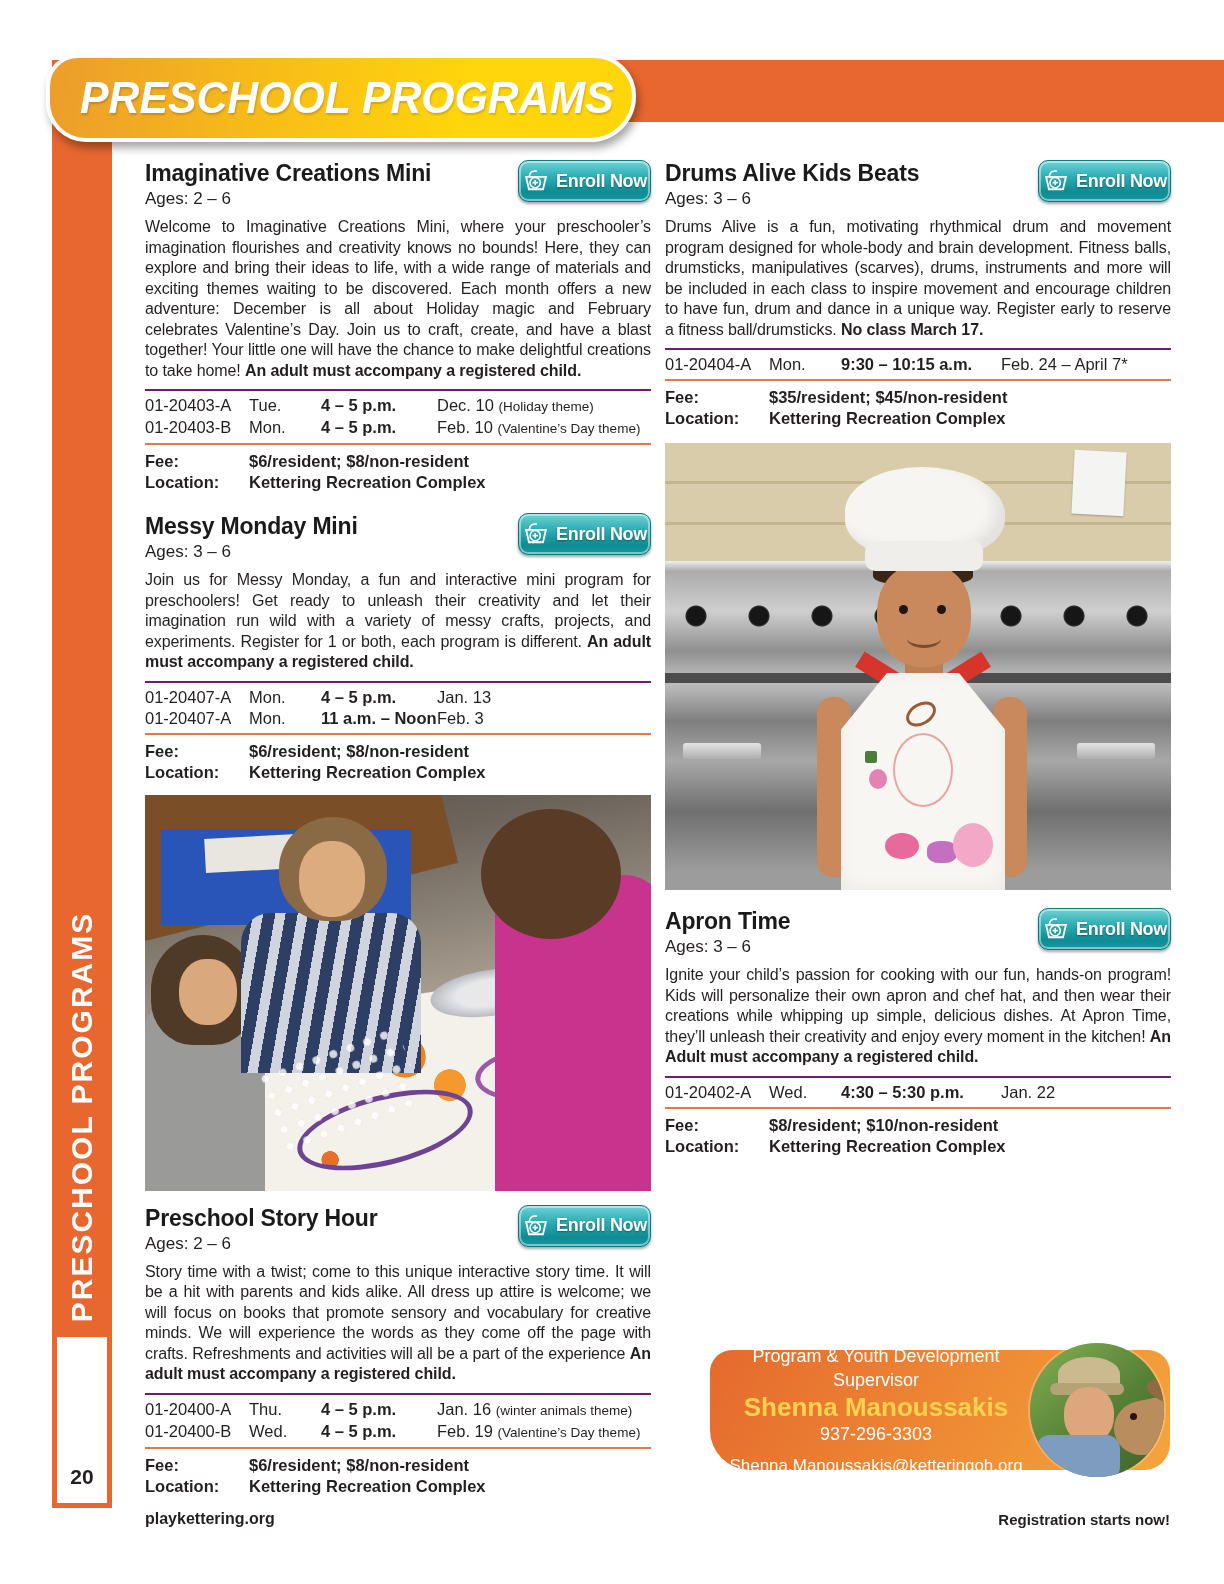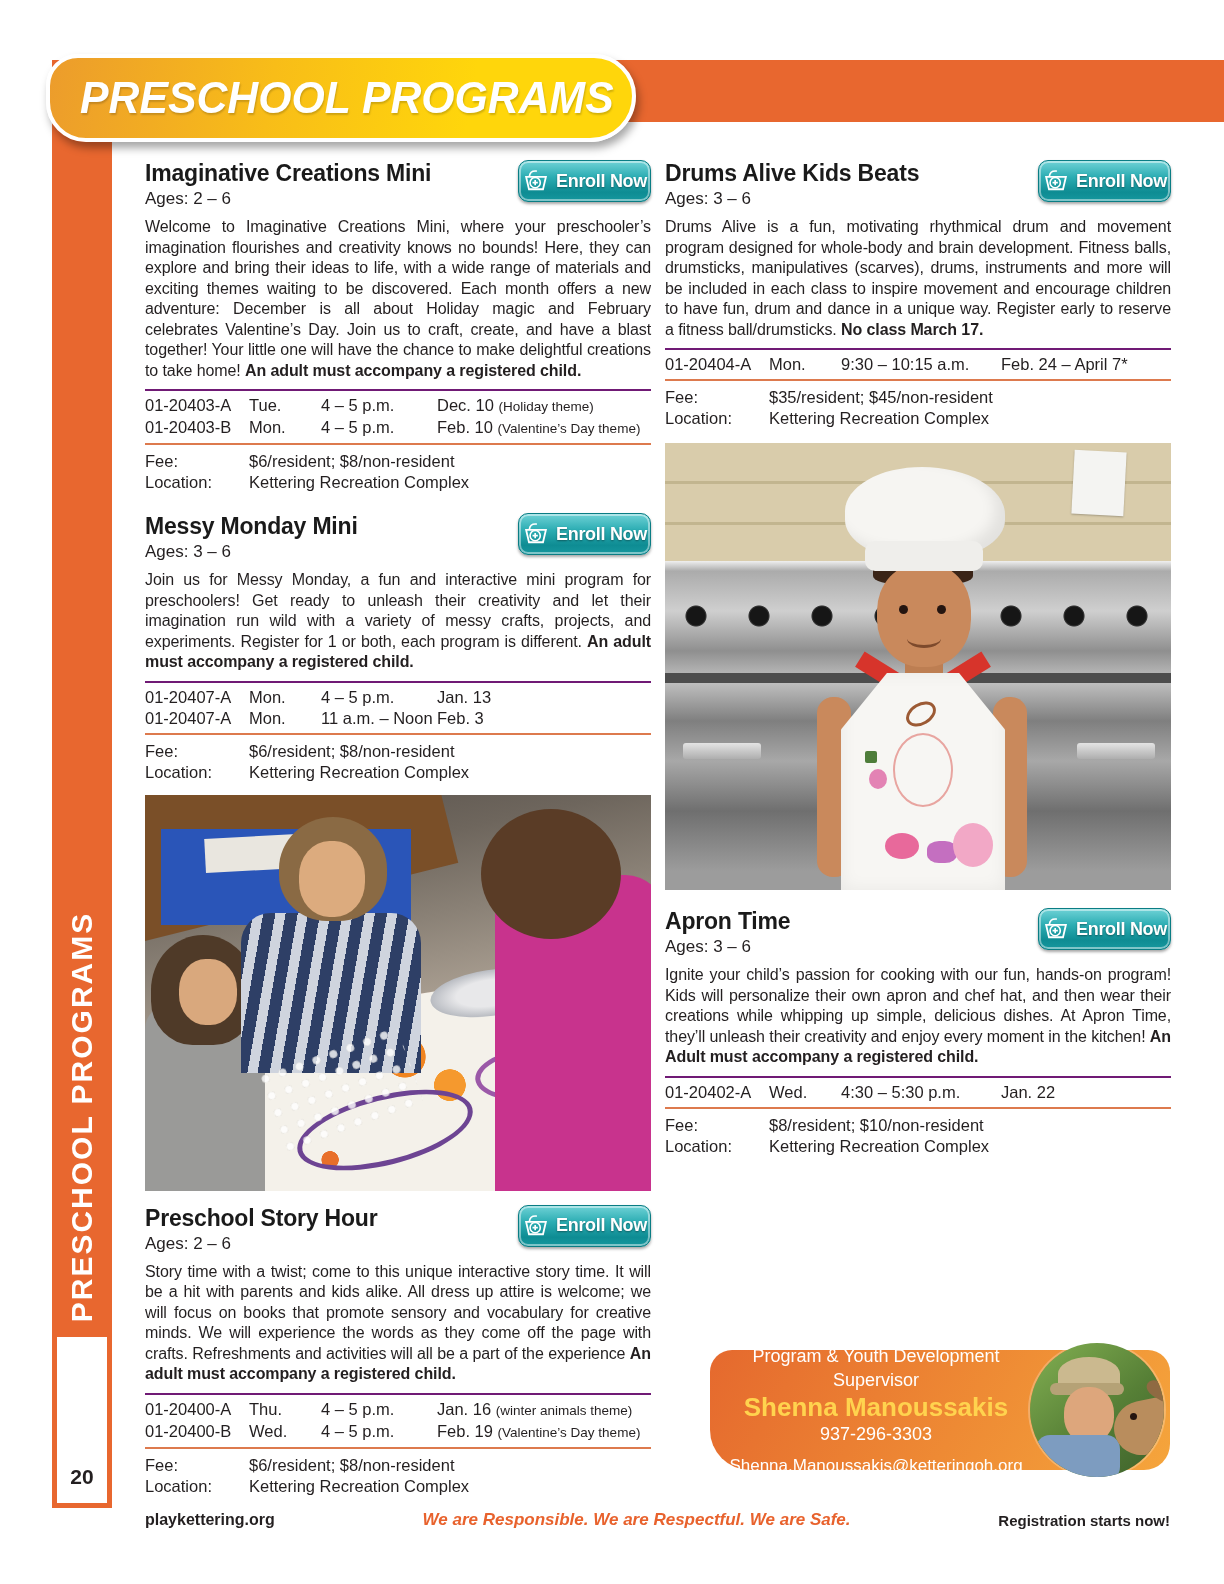--- a/index.html
+++ b/index.html
@@ -49,25 +49,25 @@
   .enroll .lbl{color:#ffffff;font-size:18px;font-weight:bold;text-shadow:0 1px 2px rgba(0,0,0,.4);letter-spacing:-.3px;white-space:nowrap;}
   .basket{display:flex;align-items:center;}
   
   .desc{margin:8px 0 0 0;font-size:16px;line-height:20.5px;text-align:justify;color:#231f20;letter-spacing:-.1px;}
   .desc strong{font-weight:bold;}
   
   .schedule{margin-top:8px;border-top:2px solid #701a75;border-bottom:2px solid #dd7a4e;padding:4px 0;}
   .srow{display:flex;font-size:16.5px;line-height:21px;}
   .c-code{width:104px;flex:0 0 auto;}
   .c-day{width:72px;flex:0 0 auto;}
-  .c-time{width:116px;flex:0 0 auto;}
+  .c-time{width:116px;flex:0 0 auto;font-weight:bold;}
   .wide .c-time{width:160px;}
   .c-date{flex:1;white-space:nowrap;}
   .note{font-size:13.5px;}
-  .info{margin-top:6px;}
+  .info{margin-top:6px;font-weight:bold;}
   .irow{display:flex;font-size:16.5px;line-height:21px;}
   .ilabel{width:104px;flex:0 0 auto;}
   
   .photo{position:relative;overflow:hidden;width:506px;}
   .photo-paint{height:396px;margin-top:12px;background:linear-gradient(168deg,#57504a 0%,#6e665d 20%,#8a8176 36%,#a89d90 52%,#c2b6a7 64%);}
   .easel{position:absolute;left:-30px;top:-40px;width:330px;height:150px;background:#7a4f28;transform:rotate(-14deg);}
   .easel-board{position:absolute;left:16px;top:34px;width:250px;height:96px;background:#2a55b8;}
   .easel-paper{position:absolute;left:60px;top:40px;width:150px;height:34px;background:#e9e6df;transform:rotate(-3deg);}
   .red-table{position:absolute;left:-40px;top:200px;width:640px;height:260px;background:linear-gradient(180deg,#d23a2c,#a52b20);transform:rotate(-9deg);}
   .paint-paper{
@@ -460,15 +460,14 @@
     <div class="sup-face"></div>
     <div class="sup-shirt"></div>
     <div class="deer"></div>
     <div class="deer-ear"></div>
     <div class="deer-eye"></div>
   </div>
 </div>
 
 <div class="footer">
   <span class="f-site">playkettering.org</span>
-  <span class="f-tag">We are Responsible. We are Respectful. We are Safe.</span>
   <span class="f-reg">Registration starts now!</span>
 </div>
 
 </body></html>

